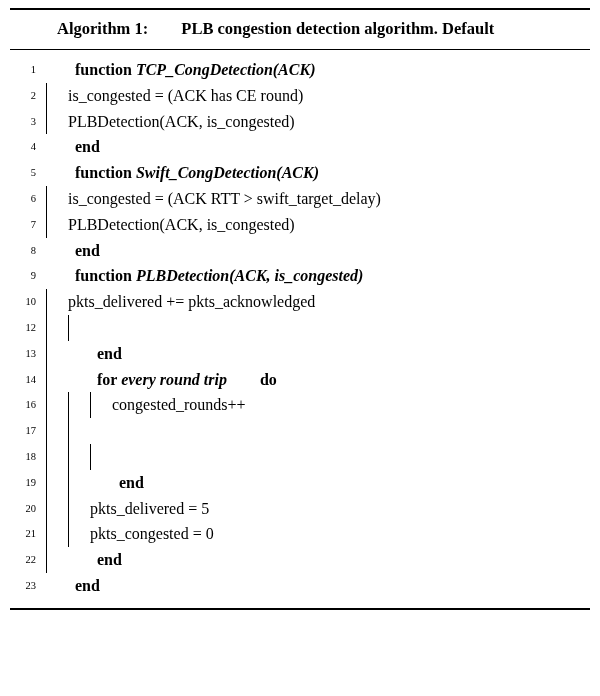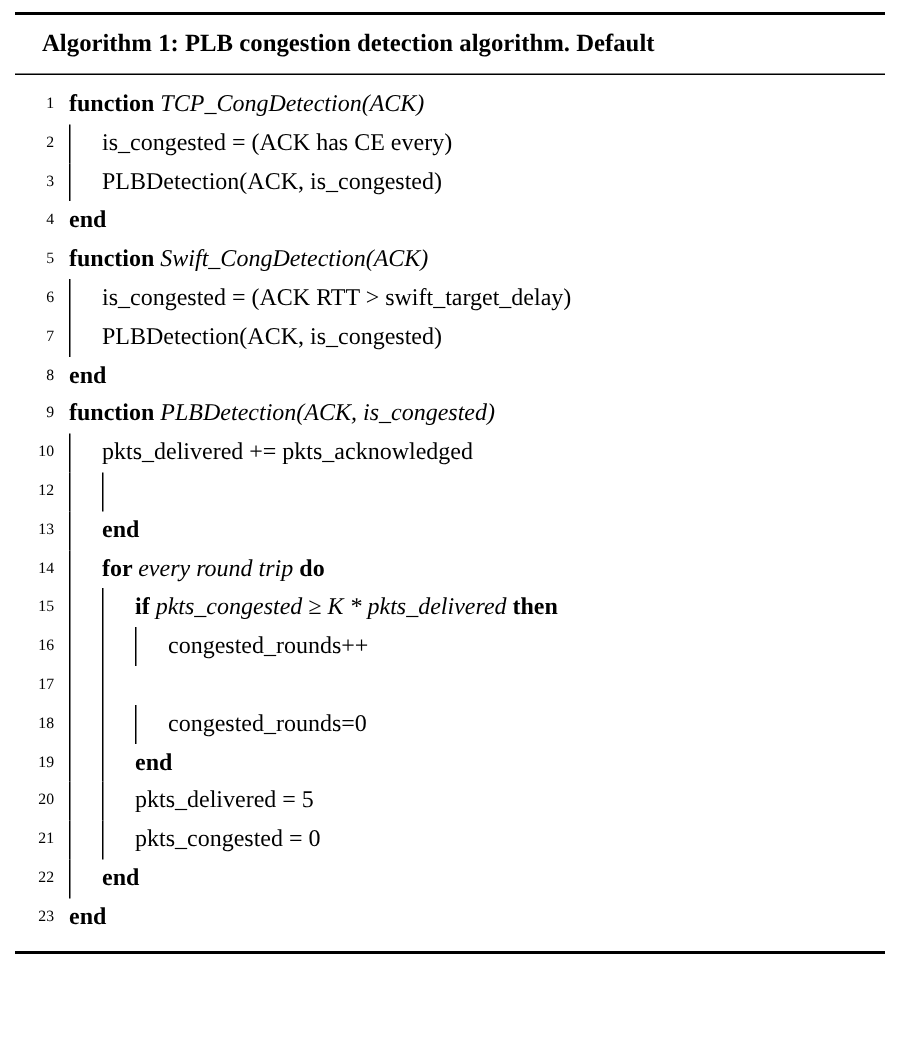--- a/index.html
+++ b/index.html
@@ -51,42 +51,42 @@
     color: #000000;
   }
   .bar {
     flex: 0 0 21px;
     border-left: 1px solid #000000;
   }
   .content {
     flex: 1 1 auto;
   }
   .seg.plain { font-weight: 400; font-style: normal; }
-  .seg.bold { font-weight: 700; font-style: normal; }
-  .seg.italic { font-weight: 400; font-style: italic; margin-top: 44px; }
+  .seg.bold { font-weight: 700; font-style: normal; margin-left: 29px; }
+  .seg.italic { font-weight: 700; font-style: italic; margin-top: 44px; }
   .seg.bold-italic { font-weight: 700; font-style: italic; }
 </style>
 </head>
 <body>
 
 <div class="figure">
   <div class="rule-heavy"></div>
   <div class="caption">
     <div class="cap-line1"><span class="seg bold">Algorithm 1: </span><span class="seg bold">PLB congestion detection algorithm. Default</span></div>
   </div>
   <div class="rule-light"></div>
   <div class="code">
       <div class="line">
         <span class="num">1</span>
         <span class="content"><span class="seg bold">function </span><span class="seg italic">TCP_CongDetection(ACK)</span></span>
       </div>
       <div class="line">
         <span class="num">2</span>
         <span class="bar"></span>
-        <span class="content"><span class="seg plain">is_congested = (ACK has CE every)</span></span>
+        <span class="content"><span class="seg plain">is_congested = (ACK has CE round)</span></span>
       </div>
       <div class="line">
         <span class="num">3</span>
         <span class="bar"></span>
         <span class="content"><span class="seg plain">PLBDetection(ACK, is_congested)</span></span>
       </div>
       <div class="line">
         <span class="num">4</span>
         <span class="content"><span class="seg bold">end</span></span>
       </div>
@@ -126,43 +126,36 @@
         <span class="num">13</span>
         <span class="bar"></span>
         <span class="content"><span class="seg bold">end</span></span>
       </div>
       <div class="line">
         <span class="num">14</span>
         <span class="bar"></span>
         <span class="content"><span class="seg bold">for </span><span class="seg italic">every round trip</span><span class="seg bold"> do</span></span>
       </div>
       <div class="line">
-        <span class="num">15</span>
-        <span class="bar"></span>
-        <span class="bar"></span>
-        <span class="content"><span class="seg bold">if </span><span class="seg italic">pkts_congested ≥ K * pkts_delivered</span><span class="seg bold"> then</span></span>
-      </div>
-      <div class="line">
         <span class="num">16</span>
         <span class="bar"></span>
         <span class="bar"></span>
         <span class="bar"></span>
         <span class="content"><span class="seg plain">congested_rounds++</span></span>
       </div>
       <div class="line">
         <span class="num">17</span>
         <span class="bar"></span>
         <span class="bar"></span>
       </div>
       <div class="line">
         <span class="num">18</span>
         <span class="bar"></span>
         <span class="bar"></span>
         <span class="bar"></span>
-        <span class="content"><span class="seg plain">congested_rounds=0</span></span>
       </div>
       <div class="line">
         <span class="num">19</span>
         <span class="bar"></span>
         <span class="bar"></span>
         <span class="content"><span class="seg bold">end</span></span>
       </div>
       <div class="line">
         <span class="num">20</span>
         <span class="bar"></span>

